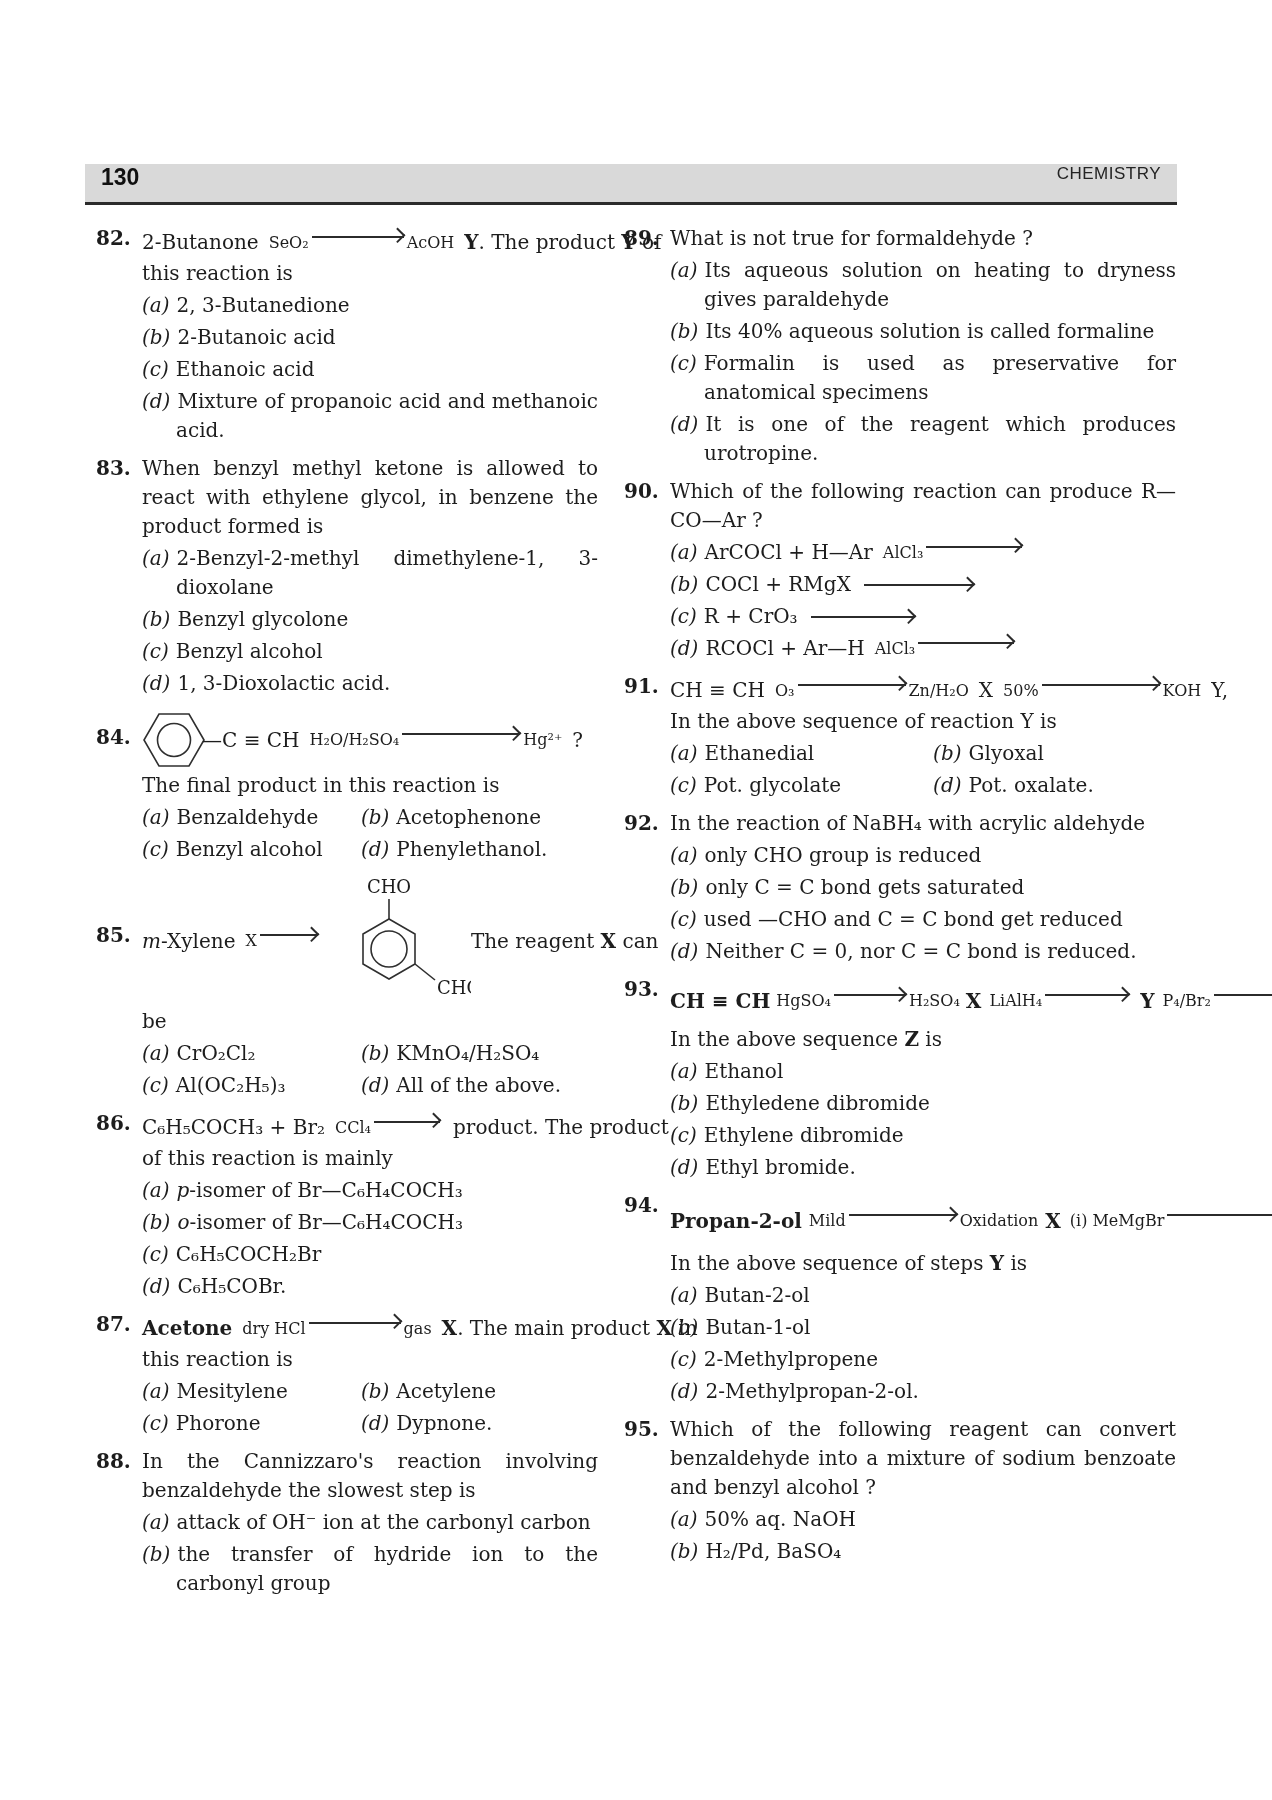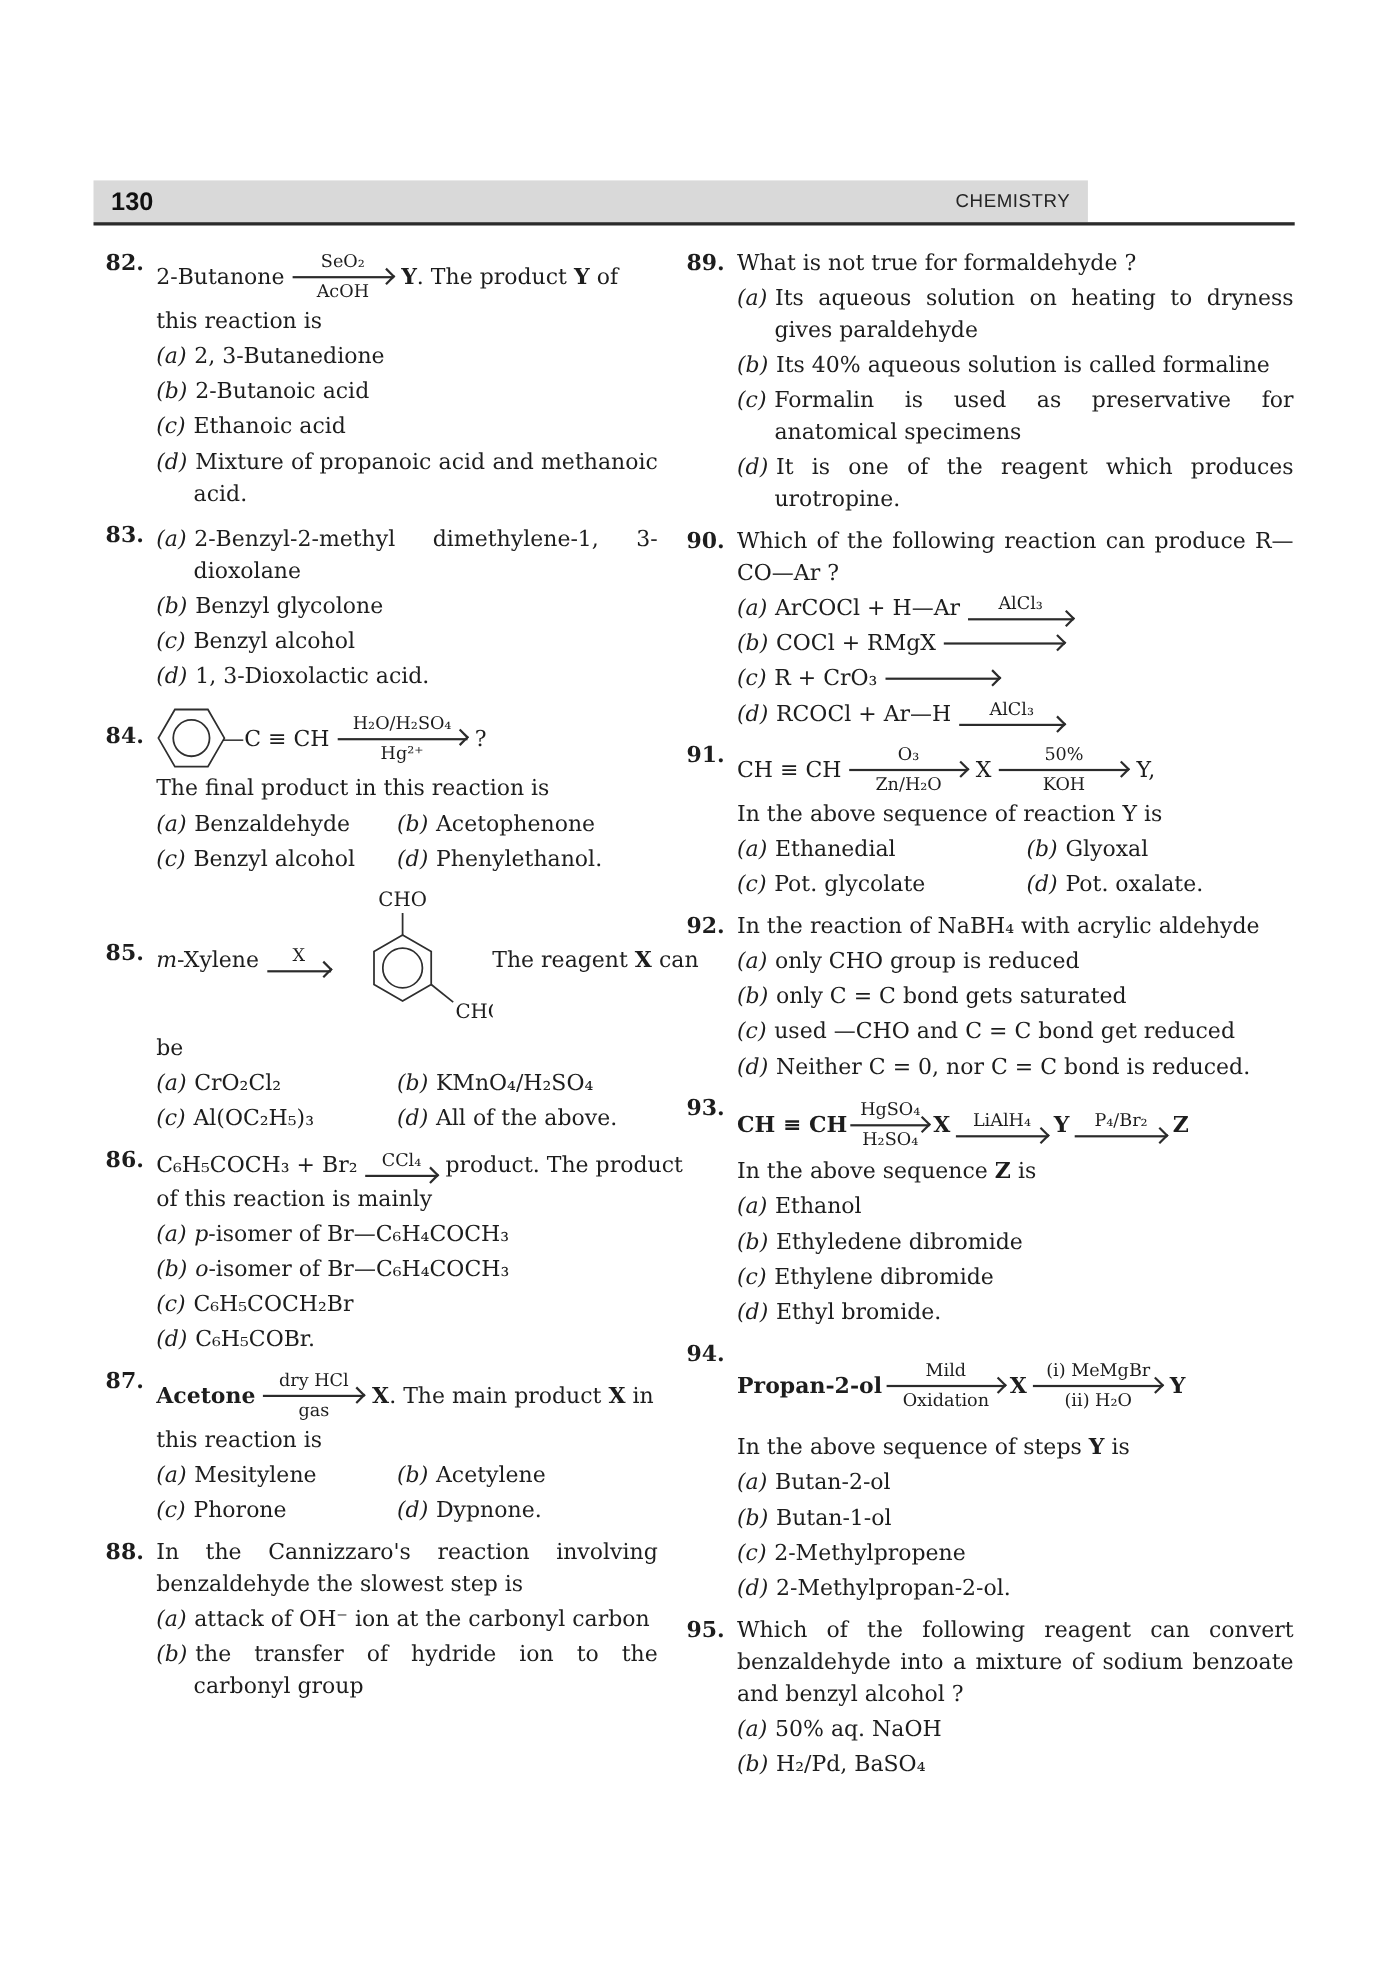--- a/index.html
+++ b/index.html
@@ -1,39 +1,39 @@
 <!DOCTYPE html>
 <html><head>
 <meta charset="utf-8">
 <style>
   html,body{margin:0;padding:0;background:#e8e8e8;}
   .page{position:relative;width:1272px;height:1800px;background:#ffffff;overflow:hidden;
         font-family:"DejaVu Serif","Liberation Serif",serif;color:#1d1d1d;}
-  .hdr-bar{position:absolute;left:85px;top:164px;width:904px;height:38px;background:#d9d9d9;
-        display:flex;justify-content:space-between;align-items:center;padding:0 16px;box-sizing:border-box;
+  .hdr-bar{position:absolute;left:85px;top:164px;width:1092px;height:38px;background:#d9d9d9;
+        display:flex;justify-content:space-between;padding:0 16px;box-sizing:border-box;
         font-family:"Liberation Sans",sans-serif;}
   .hdr-page{font-weight:bold;font-size:23px;color:#101010;}
   .hdr-subj{font-size:17px;color:#242424;letter-spacing:0.5px;}
   .hdr-rule{position:absolute;left:85px;top:202px;width:1092px;height:3px;background:#2b2b2b;}
   .col{position:absolute;top:224px;font-size:20px;line-height:1.45;}
   .col-left{left:96px;width:502px;}
   .col-right{left:624px;width:552px;}
   .q{display:flex;margin-bottom:9px;}
   .qn{flex:0 0 46px;font-weight:bold;box-sizing:border-box;}
   .qb{flex:1;min-width:0;}
   .stem{text-align:justify;}
   .opt{padding-left:34px;text-indent:-34px;margin-top:3px;text-align:justify;}
   .optg{display:grid;grid-template-columns:48% 52%;}
   .optg .opt{text-align:left;}
   .ol{font-style:italic;margin-right:7px;}
   .b{font-weight:bold;}
   .it{font-style:italic;}
   .nw{white-space:nowrap;}
   .rxnrow{display:flex;align-items:center;flex-wrap:nowrap;margin:4px 0 2px 0;}
-  .arr{display:inline-flex;flex-direction:column;align-items:center;margin:0 7px;text-align:right;}
+  .arr{display:inline-flex;flex-direction:row;align-items:center;margin:0 7px;text-align:right;}
   .arr .over,.arr .under{font-size:16px;line-height:1.25;padding:0 3px;white-space:nowrap;}
   .arr .shaft{align-self:stretch;height:2px;background:#2b2b2b;position:relative;margin:3px 0 2px 0;}
   .arr .shaft::after{content:"";position:absolute;right:0px;top:-3.5px;width:9px;height:9px;
         border-top:2px solid #2b2b2b;border-right:2px solid #2b2b2b;transform:rotate(45deg);
         transform-origin:70% 30%;}
   .opt-rxn{display:flex;align-items:center;padding-left:0;text-indent:0;margin-top:3px;}
   svg.struct{flex:0 0 auto;}
   .ring-stroke{fill:none;stroke:#2f2f2f;stroke-width:1.6;}
   .svgtxt{font-family:"DejaVu Serif","Liberation Serif",serif;font-size:18px;fill:#1d1d1d;}
 </style>
@@ -66,20 +66,21 @@
         <div class="opt"><span class="ol">(a)</span><span>2, 3-Butanedione</span></div>
         <div class="opt"><span class="ol">(b)</span><span>2-Butanoic acid</span></div>
         <div class="opt"><span class="ol">(c)</span><span>Ethanoic acid</span></div>
         <div class="opt"><span class="ol">(d)</span><span>Mixture of propanoic acid and methanoic acid.</span></div>
       </div>
     </div>
 
     <div class="q">
       <div class="qn">83.</div>
       <div class="qb">
+        <div class="stem">When benzyl methyl ketone is allowed to react with ethylene glycol, in benzene the product formed is</div>
         <div class="opt"><span class="ol">(a)</span><span>2-Benzyl-2-methyl dimethylene-1, 3-dioxolane</span></div>
         <div class="opt"><span class="ol">(b)</span><span>Benzyl glycolone</span></div>
         <div class="opt"><span class="ol">(c)</span><span>Benzyl alcohol</span></div>
         <div class="opt"><span class="ol">(d)</span><span>1, 3-Dioxolactic acid.</span></div>
       </div>
     </div>
 
     <div class="q">
       <div class="qn" style="padding-top:16px">84.</div>
       <div class="qb">

